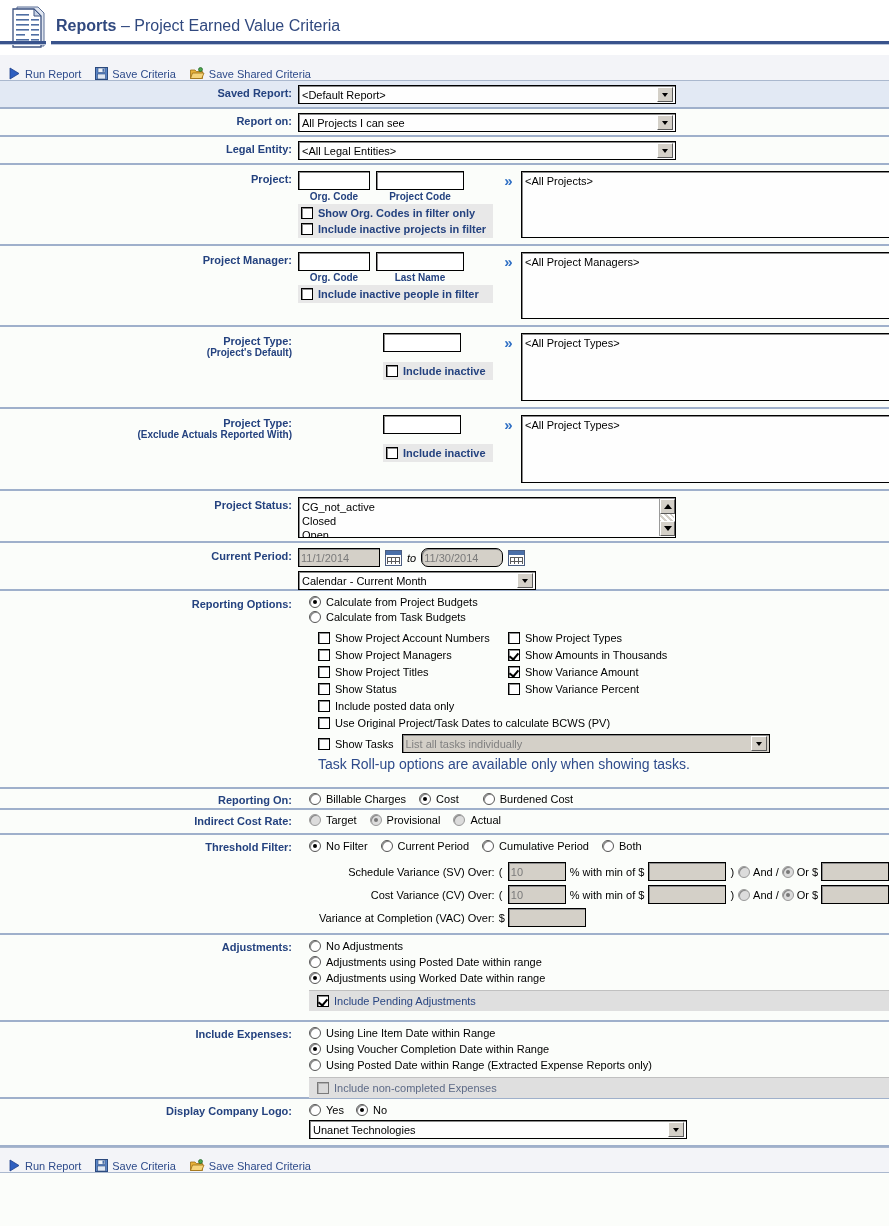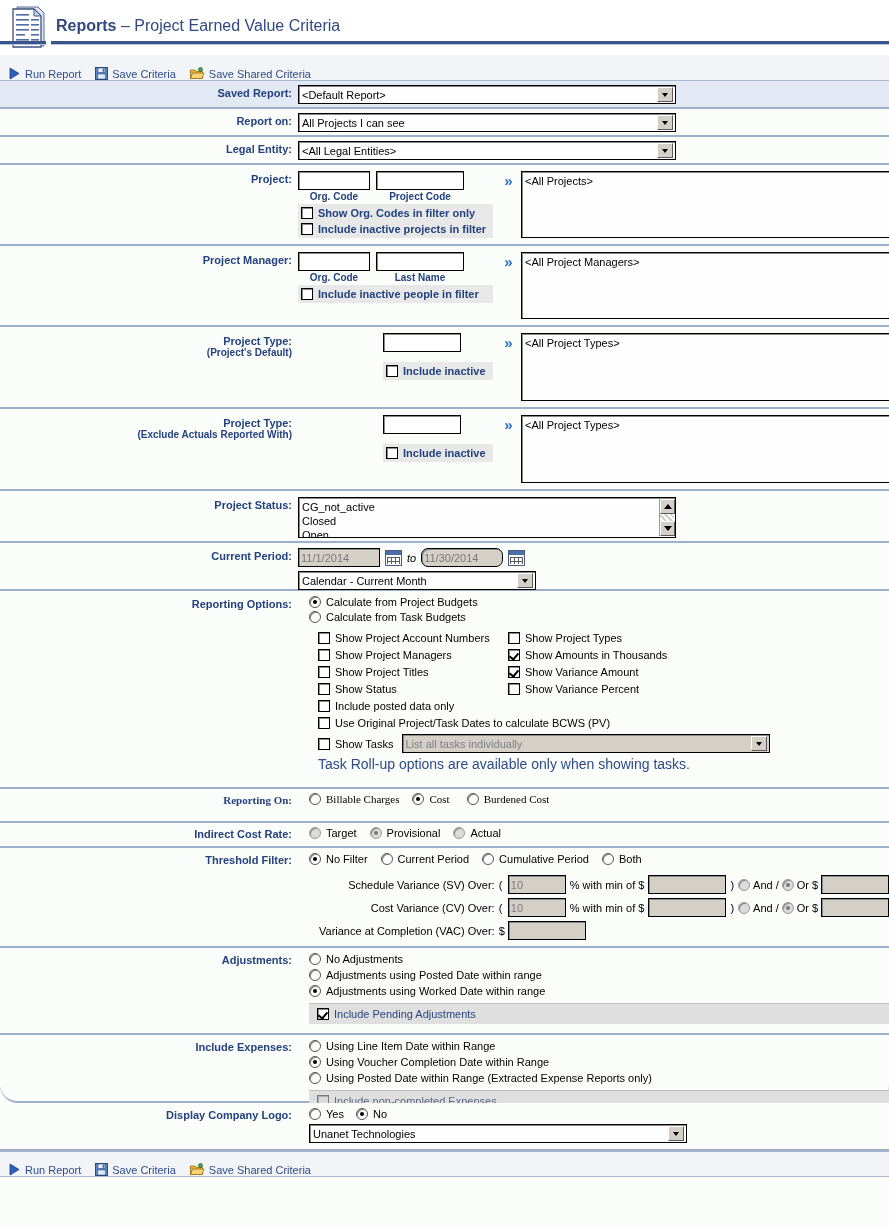--- a/index.html
+++ b/index.html
@@ -609,33 +609,33 @@
         <span class="fake-select disabled" style="width:368px; margin-left:3px;">
           <span class="fs-text">List all tasks individually</span>
           <span class="fs-arrow"></span>
         </span>
       </div>
       <div class="note">Task Roll-up options are available only when showing tasks.</div>
     </div>
   </div>
 </div>
 
-<div class="row" style="height:34px;font-family:Liberation Serif, serif;">
+<div class="row" style="height:21px;">
   <div class="lbl-col" style="padding-top:5px;">Reporting On:</div>
   <div class="fld-col" style="padding-top:4px; padding-left:11px;">
     <div style="display:flex; align-items:center; gap:6px;">
       <span class="rdrow">
         <span class="radio"></span>
         <span>Billable Charges</span>
       </span>
       <span class="rdrow" style="margin-left:7px;">
         <span class="radio on"></span>
         <span>Cost</span>
       </span>
-      <span class="rdrow" style="margin-left:11px;">
+      <span class="rdrow" style="margin-left:18px;">
         <span class="radio"></span>
         <span>Burdened Cost</span>
       </span>
     </div>
   </div>
 </div>
 
 <div class="row" style="height:25px;">
   <div class="lbl-col" style="padding-top:5px;">Indirect Cost Rate:</div>
   <div class="fld-col" style="padding-top:4px; padding-left:11px;">
@@ -734,21 +734,21 @@
         <span>Adjustments using Worked Date within range</span>
       </div>
     </div>
     <div class="gray-strip" style="margin-left:11px;">
       <span class="chk checked"></span>
       <span class="t">Include Pending Adjustments</span>
     </div>
   </div>
 </div>
 
-<div class="row" style="height:68px;border-radius:18px;">
+<div class="row" style="height:77px;">
   <div class="lbl-col" style="padding-top:6px;">Include Expenses:</div>
   <div class="fld-col" style="padding:0;">
     <div style="padding:5px 0 0 11px;">
       <div class="rdrow" style="margin-bottom:4px;">
         <span class="radio"></span>
         <span>Using Line Item Date within Range</span>
       </div>
       <div class="rdrow" style="margin-bottom:4px;">
         <span class="radio on"></span>
         <span>Using Voucher Completion Date within Range</span>

